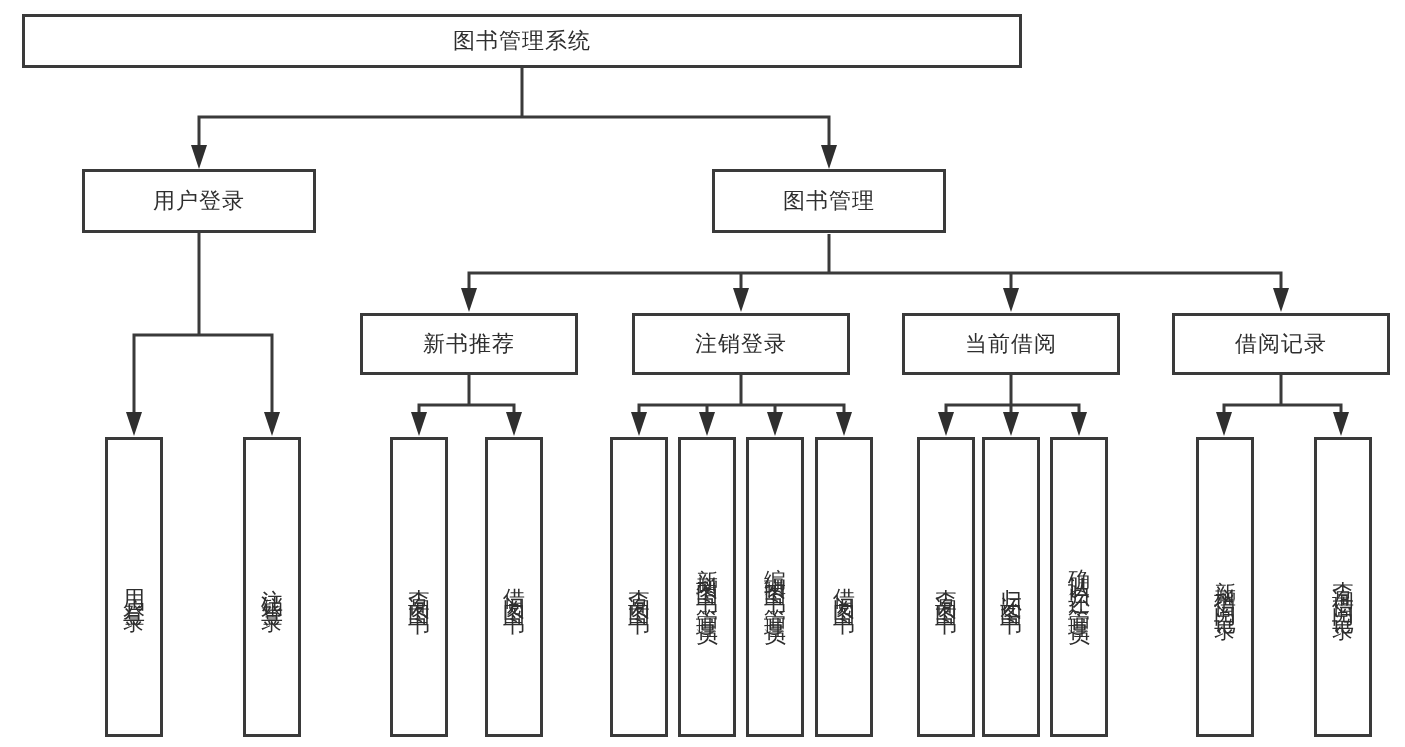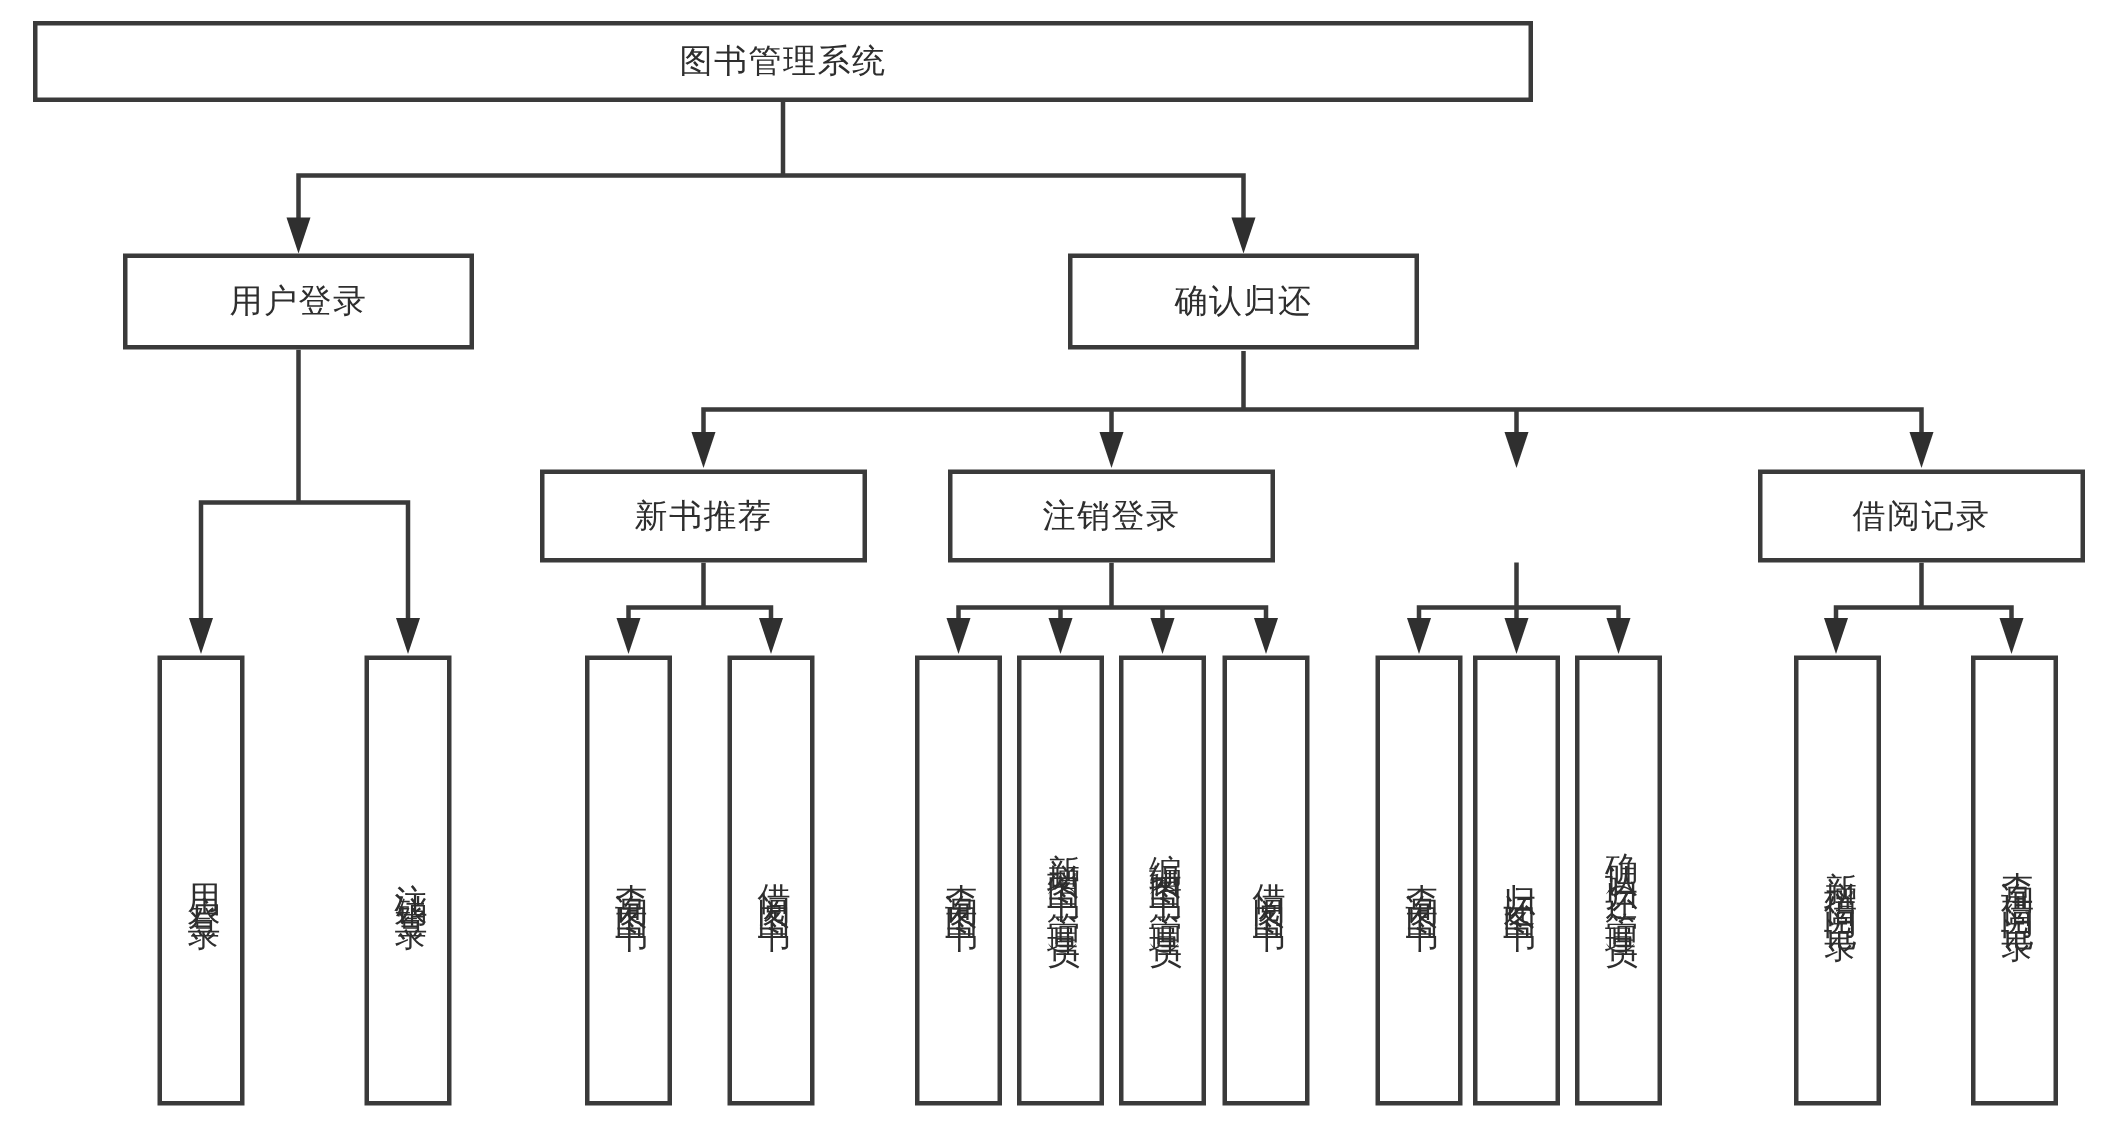--- a/index.html
+++ b/index.html
@@ -1,21 +1,21 @@
 <!DOCTYPE html>
 <html><head>
 <meta charset="utf-8">
 <style>
   html, body { margin: 0; padding: 0; background: #ffffff; }
   .canvas {
     position: relative;
     width: 1405px;
     height: 747px;
     background: #ffffff;
-    font-family: Liberation Mono, monospace;
+    font-family: Liberation Serif, serif;
     overflow: hidden;
     --line: #3a3a3a;
     --text: #2e2e2e;
     --wm: #c2c2c2;
   }
   .connectors {
     position: absolute;
     left: 0; top: 0;
     width: 1405px; height: 747px;
     pointer-events: none;
@@ -109,24 +109,25 @@
       <polygon points="1003,412 1019,412 1011,436"></polygon>
       <polygon points="1071,412 1087,412 1079,436"></polygon>
       <polygon points="1216,412 1232,412 1224,436"></polygon>
       <polygon points="1333,412 1349,412 1341,436"></polygon>
     </g>
   </svg>
 
   <div class="node root">图书管理系统</div>
 
   <div class="node lv2-a">用户登录</div>
-  <div class="node lv2-b">确认归还</div>
+  <div class="node lv2-b">图书管理</div>
 
   <div class="node lv3 lv3-a">新书推荐</div>
   <div class="node lv3 lv3-b">注销登录</div>
+  <div class="node lv3 lv3-c">当前借阅</div>
   <div class="node lv3 lv3-d">借阅记录</div>
 
   <div class="node leaf" style="left:105px">用户登录</div>
   <div class="node leaf" style="left:243px">注销登录</div>
 
   <div class="node leaf" style="left:390px">查询图书</div>
   <div class="node leaf" style="left:485px">借阅图书</div>
 
   <div class="node leaf" style="left:610px">查询图书</div>
   <div class="node leaf" style="left:678px">新增图书（管理员）</div>

